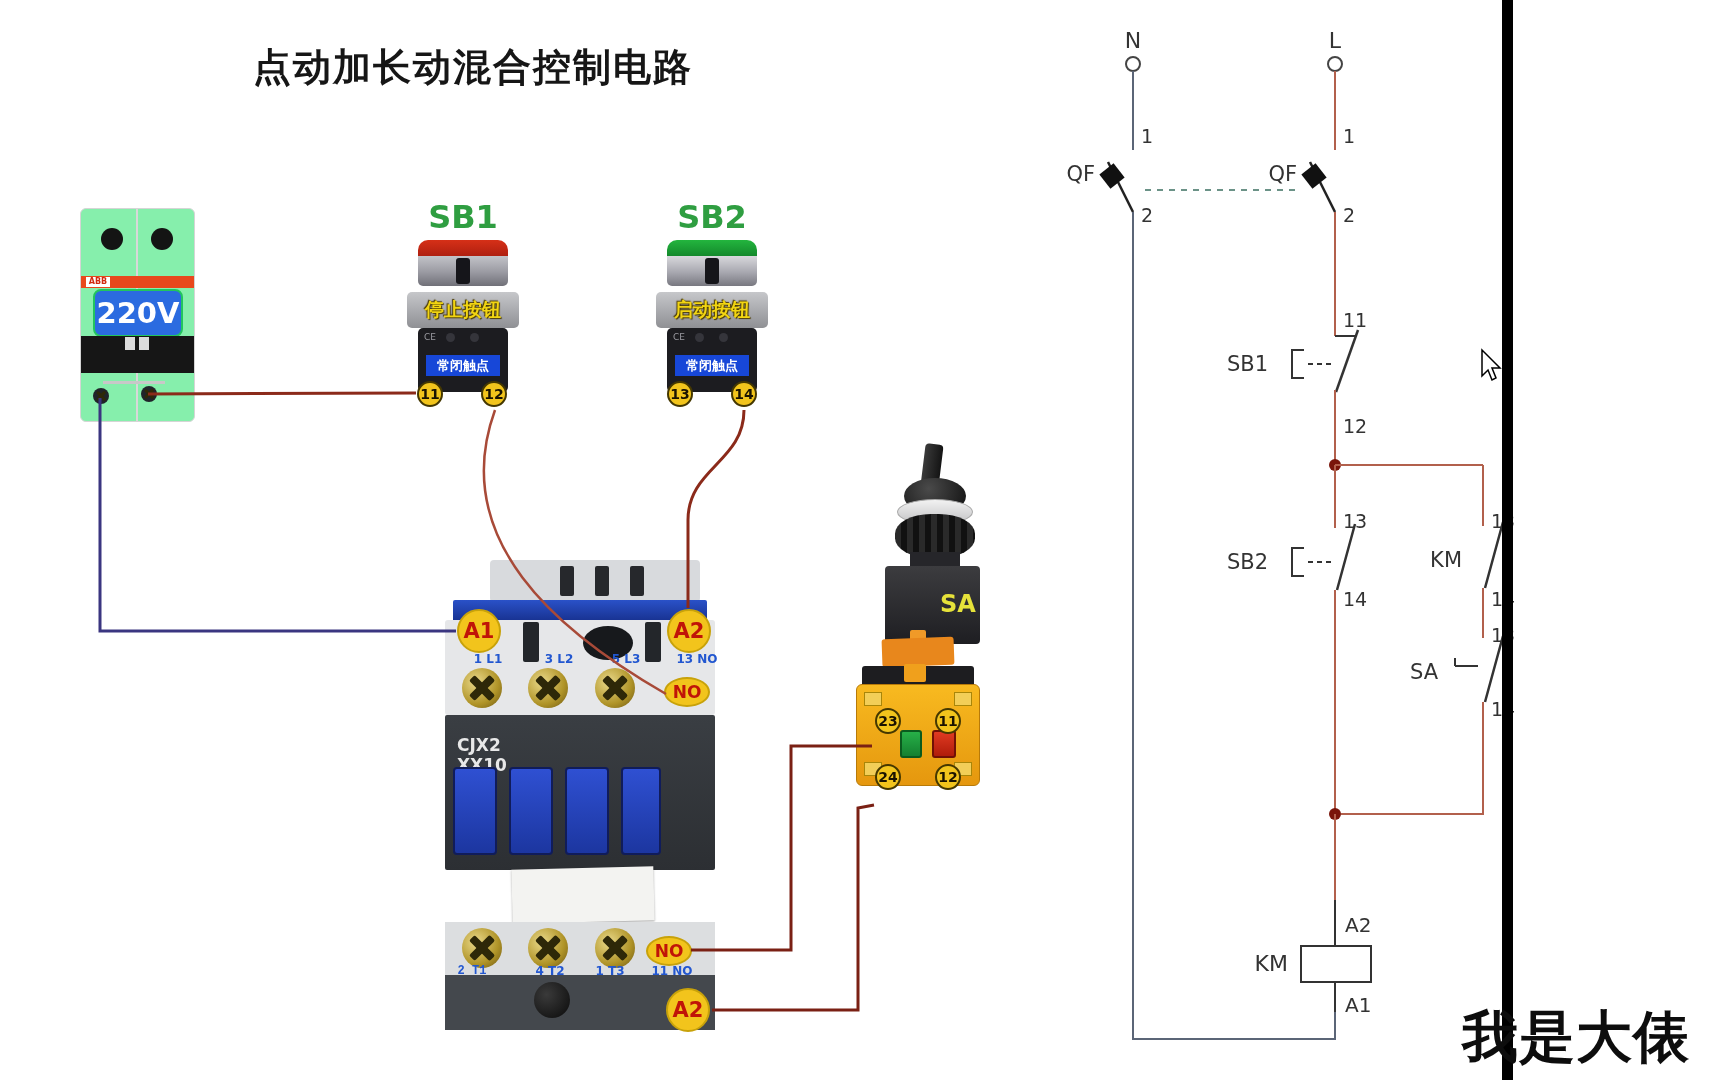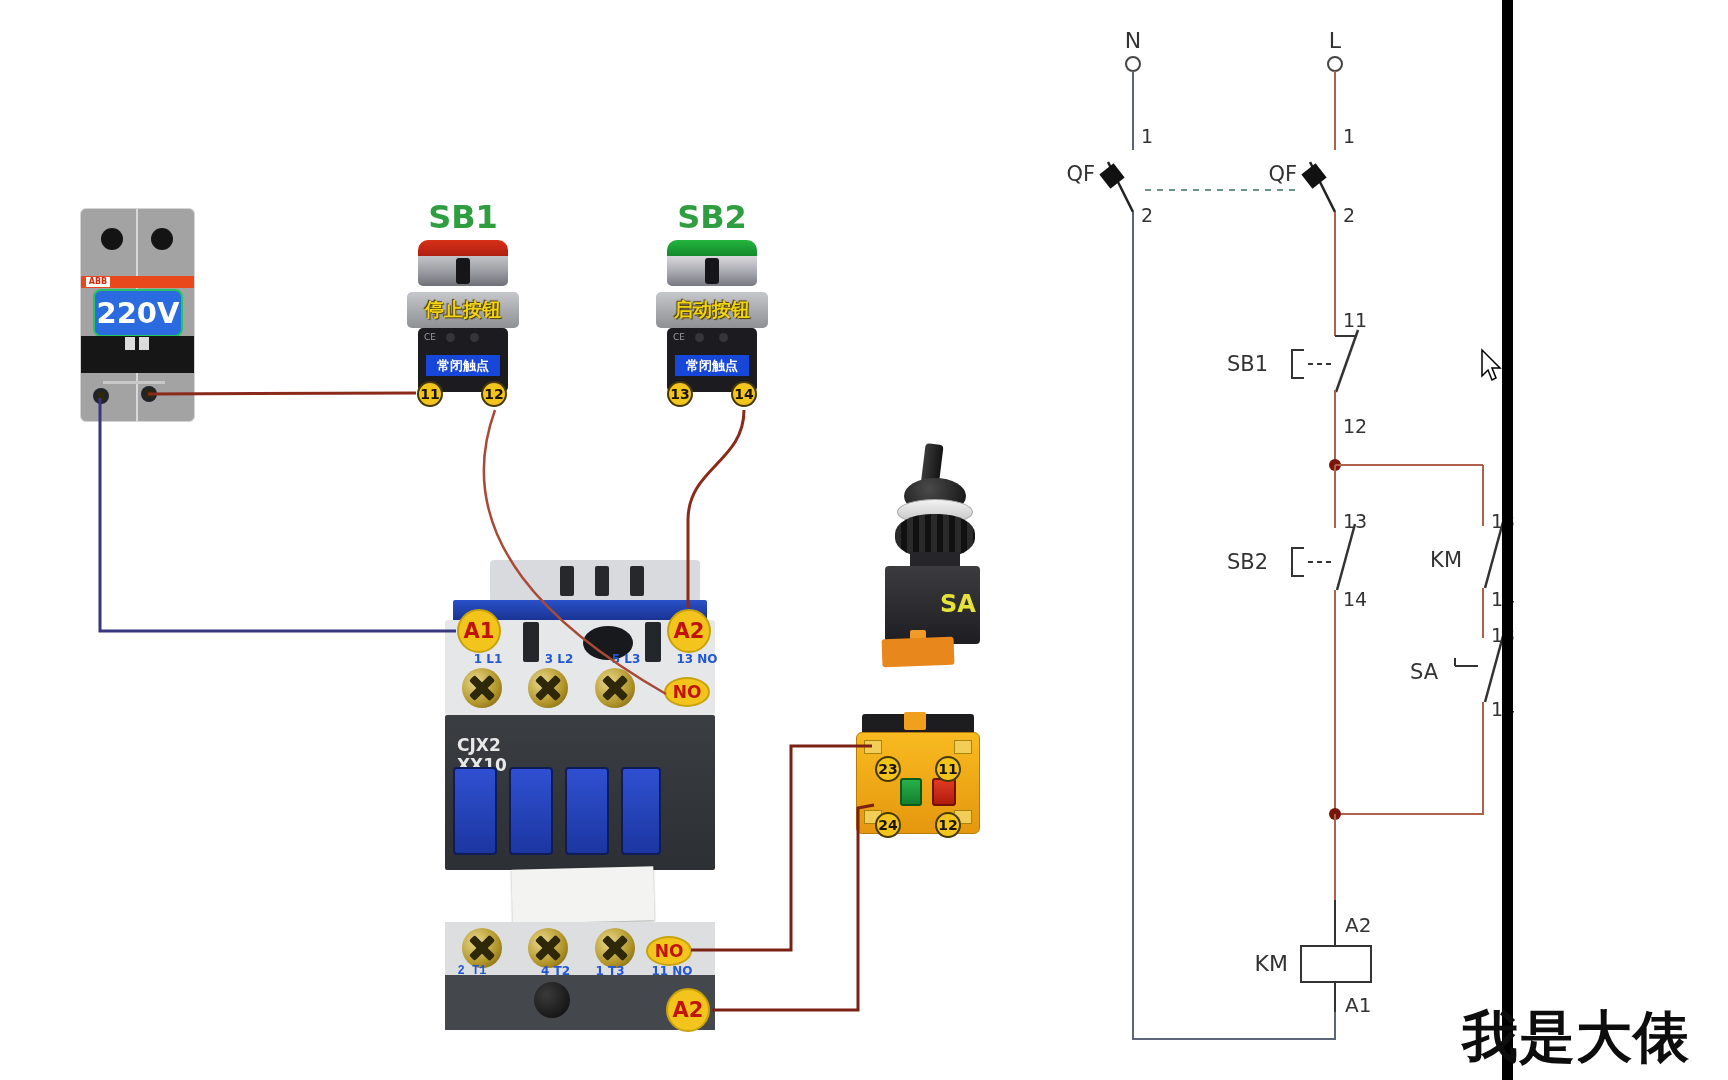--- a/index.html
+++ b/index.html
@@ -2,21 +2,21 @@
 <html><head>
 <meta charset="utf-8">
 <style>
   html,body{margin:0;padding:0;background:#fff;}
   #stage{position:relative;width:1728px;height:1080px;background:#ffffff;overflow:hidden;
          font-family:"DejaVu Sans","Liberation Sans",sans-serif;}
   .abs{position:absolute;}
   
   #title{left:253px;top:42px;font-size:38px;font-weight:bold;color:#161616;letter-spacing:2px;}
   
-  #breaker{left:80px;top:208px;width:113px;height:212px;background:#a3a3a3;border:1px solid #d5d5d5;border-radius:6px;}
+  #breaker{left:80px;top:208px;width:113px;height:212px;background:#86efac;border:1px solid #d5d5d5;border-radius:6px;}
   #breaker .pole-line{left:55px;top:0;width:2px;height:100%;background:#d8d8d8;}
   #breaker .hole{width:22px;height:22px;border-radius:50%;background:#141414;top:19px;}
   #breaker .stripe{left:0;top:67px;width:100%;height:12px;background:#e8481c;}
   #breaker .abb-chip{left:5px;top:68px;width:24px;height:10px;background:#fff;color:#d22a10;font-size:8px;font-weight:bold;line-height:10px;text-align:center;}
   #breaker .vlabel{left:12px;top:80px;width:86px;height:44px;background:#2b6be0;border:2px solid #22c55e;border-radius:8px;
                    color:#fff;font-size:29px;font-weight:bold;display:flex;align-items:center;justify-content:center;}
   #breaker .band{left:0;top:127px;width:100%;height:37px;background:#161616;}
   #breaker .notch{top:128px;width:10px;height:13px;background:#dcdcdc;}
   #breaker .fineprint{left:22px;top:172px;width:62px;height:3px;background:#c8c8c8;}
   #breaker .screw{width:16px;height:16px;border-radius:50%;background:#20242a;}
@@ -65,39 +65,40 @@
   #sa .handle{left:43px;top:4px;width:18px;height:44px;background:linear-gradient(90deg,#3a3a3a,#141414);border-radius:4px;transform:rotate(7deg);}
   #sa .knob{left:24px;top:38px;width:62px;height:36px;background:radial-gradient(circle at 40% 30%,#4a4a4a,#101010);border-radius:50%;}
   #sa .ring{left:17px;top:59px;width:76px;height:26px;background:linear-gradient(180deg,#f2f2f2,#c2c2c4);border-radius:50%;border:1px solid #a8a8a8;box-sizing:border-box;}
   #sa .rbase{left:15px;top:74px;width:80px;height:44px;background:repeating-linear-gradient(90deg,#2a2a2a 0 6px,#111 6px 12px);border-radius:45%;}
   #sa .neck{left:30px;top:112px;width:50px;height:16px;background:#26262a;}
   #sa .body{left:5px;top:126px;width:95px;height:78px;background:linear-gradient(180deg,#3c3c3f,#1e1e22);border-radius:4px;}
   #sa .sa-text{left:60px;top:150px;font-size:24px;font-weight:bold;color:#e6e23a;}
   #sa .clamp{left:2px;top:198px;width:72px;height:28px;background:#e8871c;border-radius:3px;transform:rotate(-2deg);}
   #sa .tab{left:30px;top:190px;width:16px;height:24px;background:#f09a28;border-radius:2px;}
   
-  #block{left:856px;top:712px;width:124px;height:132px;}
+  #block{left:856px;top:664px;width:124px;height:132px;}
   #block .topbar{left:6px;top:2px;width:112px;height:22px;background:#1d1d20;border-radius:3px;}
   #block .toptab{left:48px;top:0;width:22px;height:18px;background:#f0a01c;border-radius:2px;}
   #block .body{left:0;top:20px;width:124px;height:102px;background:linear-gradient(180deg,#f8ba20,#e5970e);border:1px solid #b87a08;border-radius:6px;box-sizing:border-box;}
   #block .gold{width:18px;height:14px;background:#f2ce58;border:1px solid #a8860a;box-sizing:border-box;}
   #block .greenbtn{left:44px;top:66px;width:22px;height:28px;background:linear-gradient(180deg,#27b048,#148030);border:2px solid #0a5a1e;border-radius:3px;box-sizing:border-box;}
   #block .redbtn{left:76px;top:66px;width:24px;height:28px;background:linear-gradient(180deg,#e03a22,#b01c0a);border:2px solid #701006;border-radius:3px;box-sizing:border-box;}
   
   #wires,#schematic,#cursor{left:0;top:0;pointer-events:none;}
   #blackbar{left:1502px;top:0;width:11px;height:1080px;background:#000;}
   #watermark{left:1462px;top:1000px;width:280px;font-family:"DejaVu Serif","Liberation Serif",serif;
              font-size:56px;font-weight:bold;color:#0d0d0d;letter-spacing:1px;z-index:40;}
   svg text{font-family:"DejaVu Sans","Liberation Sans",sans-serif;}
 </style>
 </head>
 <body>
 
 <div id="stage">
 
+  <div class="abs" id="title">点动加长动混合控制电路</div>
 
   <div class="abs" id="breaker">
     <div class="abs pole-line"></div>
     <div class="abs hole" style="left:20px;"></div>
     <div class="abs hole" style="left:70px;"></div>
     <div class="abs stripe"></div>
     <div class="abs abb-chip">ABB</div>
     <div class="abs vlabel">220V</div>
     <div class="abs band"></div>
     <div class="abs notch" style="left:44px;"></div>
@@ -168,21 +169,21 @@
     <div class="abs bluewin" style="left:64px;"></div>
     <div class="abs bluewin" style="left:120px;"></div>
     <div class="abs bluewin" style="left:176px;width:40px;"></div>
     <div class="abs sticker"></div>
     <div class="abs bottom"></div>
     <div class="abs botdark"></div>
     <div class="abs screw" style="left:17px;top:368px;width:40px;height:40px;"></div>
     <div class="abs screw" style="left:83px;top:368px;width:40px;height:40px;"></div>
     <div class="abs screw" style="left:150px;top:368px;width:40px;height:40px;"></div>
     <div class="abs blabel" style="left:0px;font-family:Liberation Mono, monospace;">2 T1</div>
-    <div class="abs blabel" style="left:71px;text-align:right;">4 T2</div>
+    <div class="abs blabel" style="left:78px;">4 T2</div>
     <div class="abs blabel" style="left:138px;">1 T3</div>
     <div class="abs blabel" style="left:200px;">11 NO</div>
     <div class="abs tchip oval" style="left:201px;top:376px;">NO</div>
     <div class="abs blackscrew"></div>
     <div class="abs tchip big" style="left:221px;top:428px;">A2</div>
   </div>
 
   <div class="abs" id="sa">
     <div class="abs handle"></div>
     <div class="abs knob"></div>

